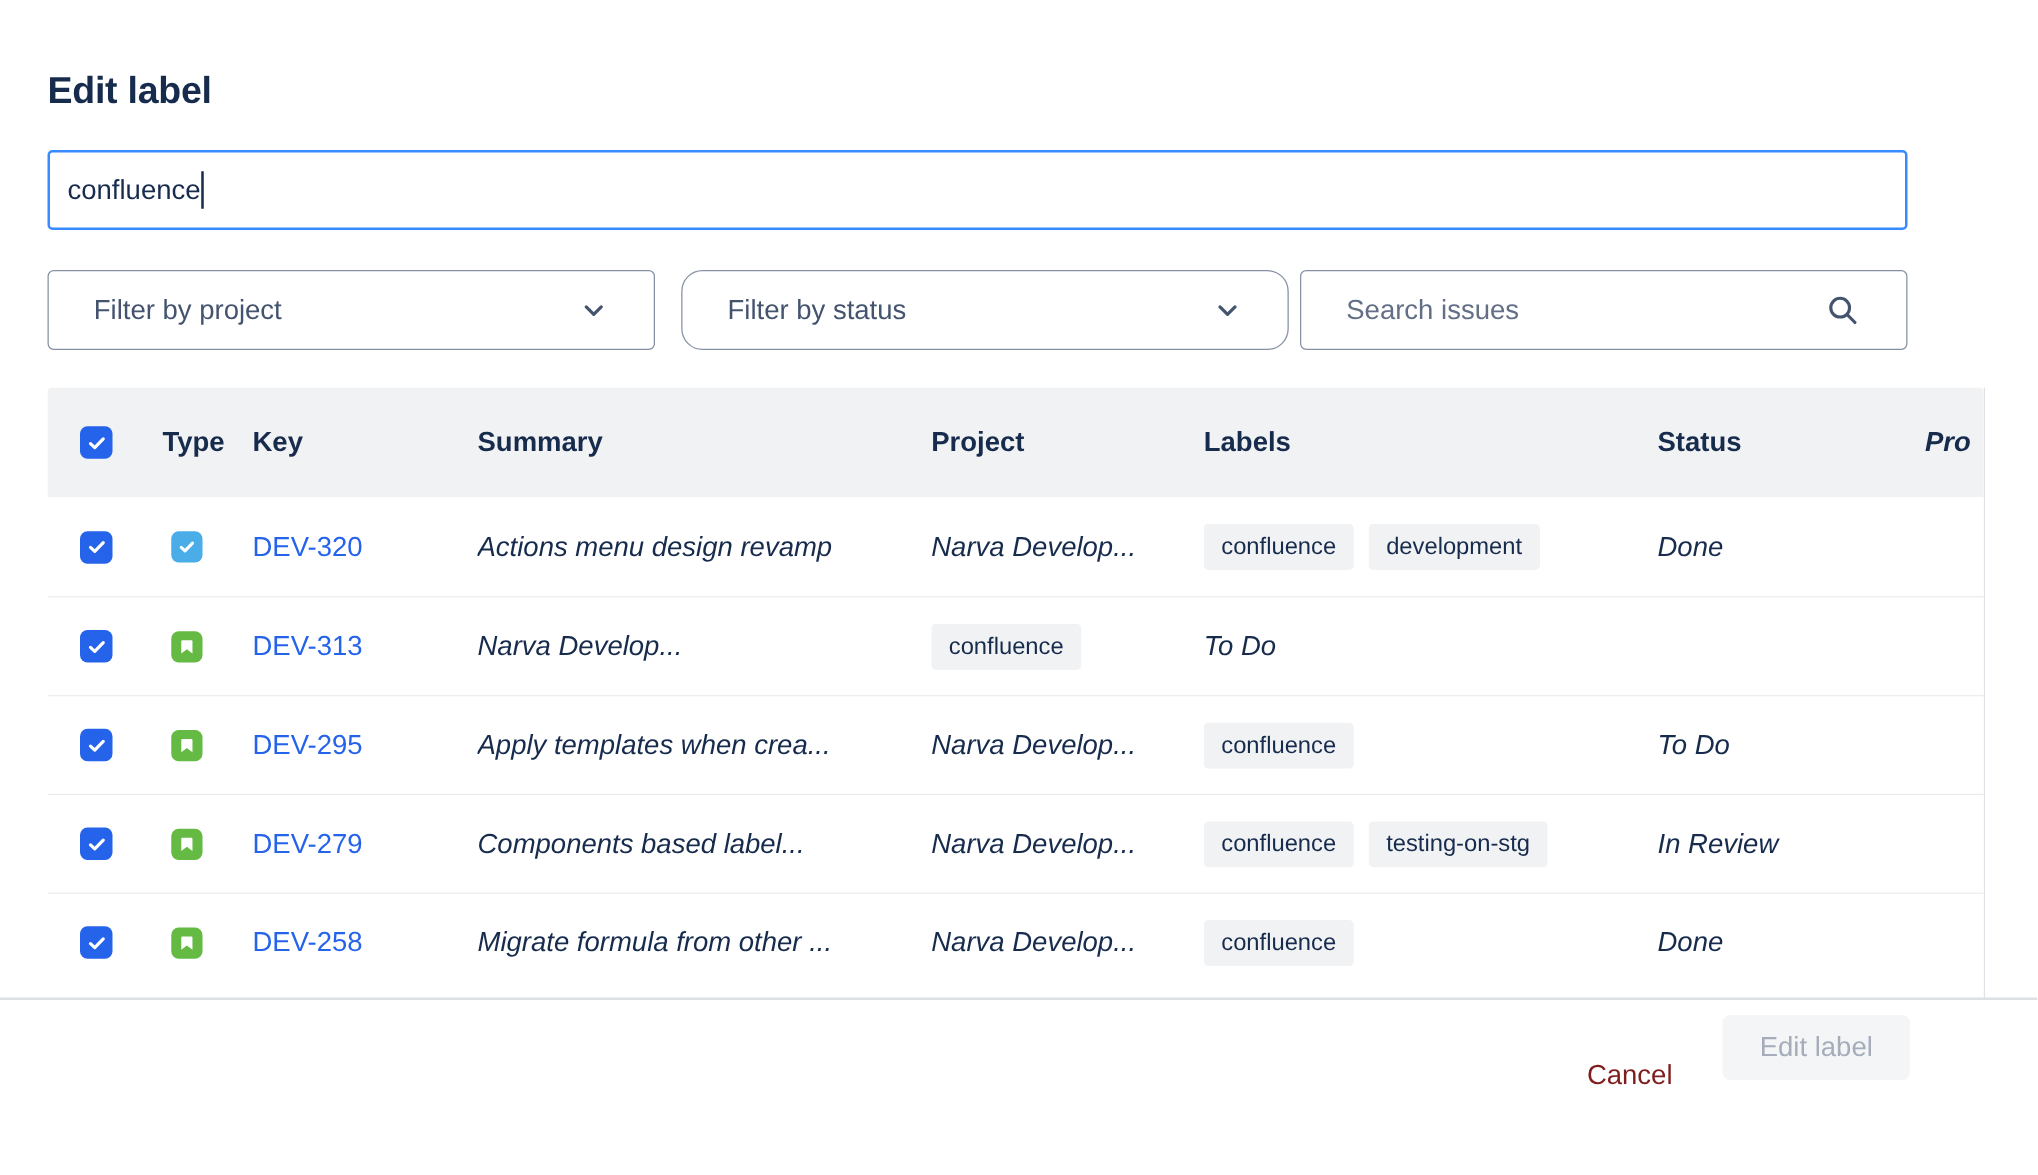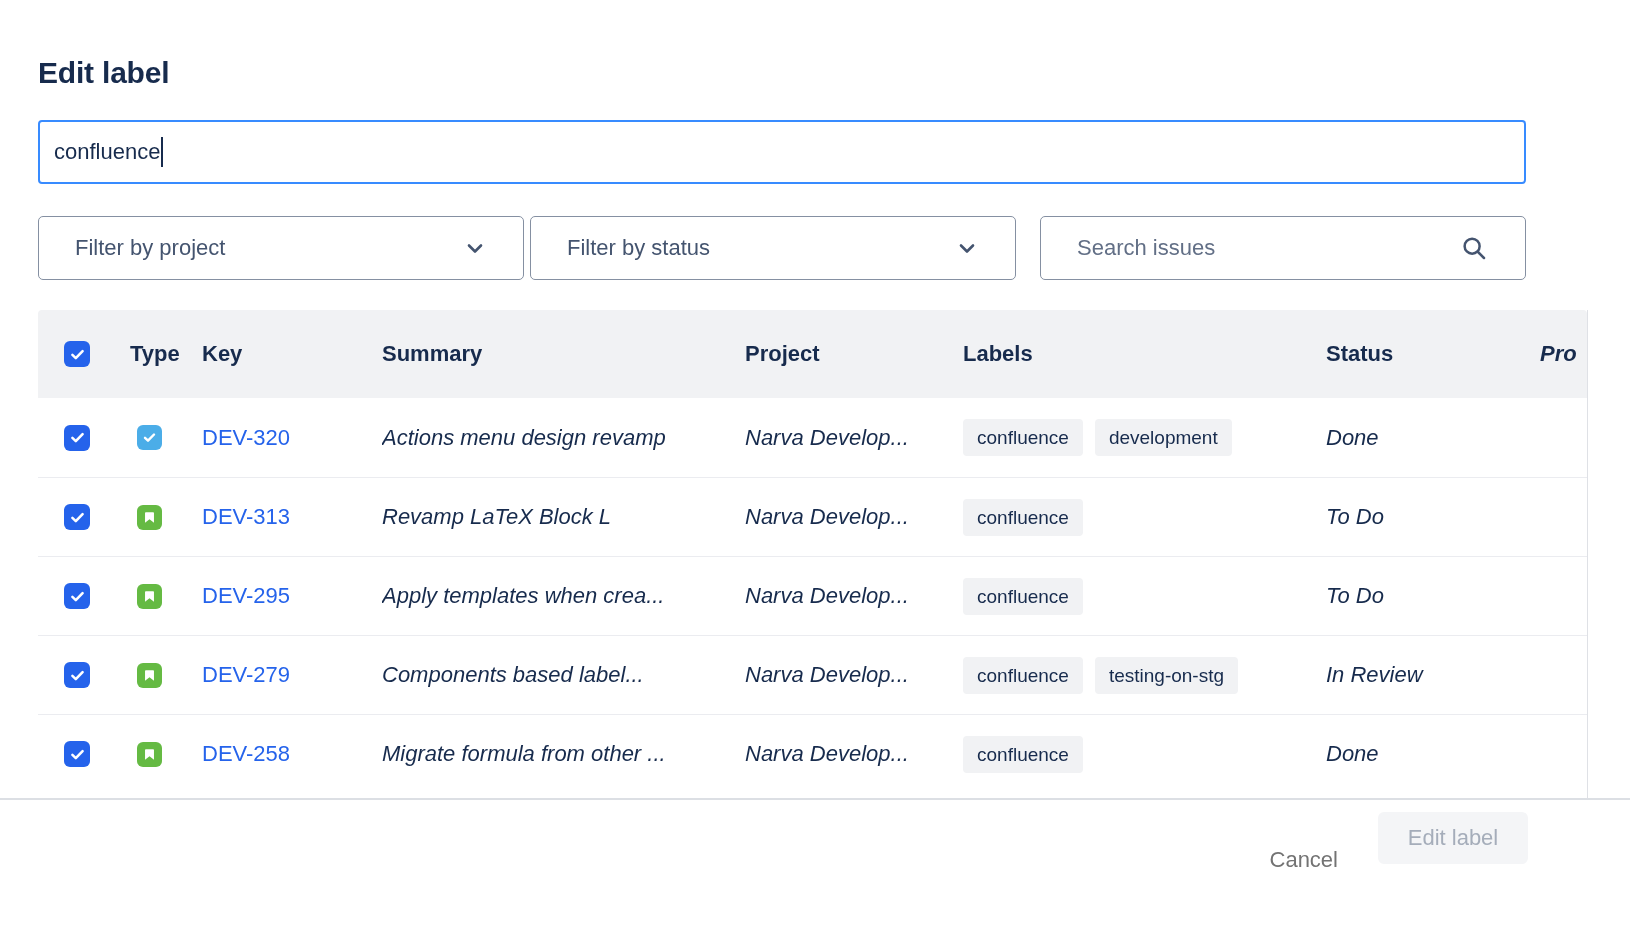--- a/index.html
+++ b/index.html
@@ -32,21 +32,21 @@
   }
 
   
   .select-box, .search-box {
     position: absolute; top: 216px; height: 64px; width: 486px;
     border: 1px solid #8590A2; border-radius: 5px; background: #fff;
     display: flex; align-items: center; justify-content: space-between;
     padding: 0 36px; font-size: 22px; color: #44546F;
   }
   .select-project { left: 38px; }
-  .select-status  { left: 530px; }
+  .select-status  { left: 545px; border-radius: 17px; }
   .search-box     { left: 1040px; }
   .search-box input {
     border: none; outline: none; flex: 1; height: 100%;
     font-size: 22px; font-family: inherit; color: #c2410c; background: transparent;
     padding: 0;
   }
   .search-box input::placeholder { color: #626F86; opacity: 1; }
   .icon-svg { flex: none; display: block; }
 
   
@@ -100,21 +100,21 @@
     width: 1630px; height: 2px; background: #DCDFE4;
   }
 
   
   .footer {
     position: absolute; right: 102px; top: 812px; height: 52px;
     display: flex; align-items: center; gap: 34px;
   }
   .btn { font-family: inherit; font-size: 22px; border: none; cursor: pointer; }
   .btn-subtle {
-    background: transparent; color: #737373; font-weight: 500; padding: 0 6px; margin-top: 43px;
+    background: transparent; color: #7f1d1d; font-weight: 500; padding: 0 6px; margin-top: 43px;
   }
   .btn-disabled {
     width: 150px; height: 52px; border-radius: 6px;
     background: #F4F5F7; color: #A5ADBA; font-weight: 500;
     cursor: default;
   }
 </style>
 </head>
 <body>
 
@@ -206,21 +206,20 @@
       </div>
       <div>
         <div class="type-icon story">
 
           <svg class="glyph glyph-story" width="13" height="13" viewBox="0 0 16 16" fill="#ffffff">
                 <path d="M3.5 1.5 h9 a1 1 0 0 1 1 1 v12 l-5.5 -4.2 l-5.5 4.2 v-12 a1 1 0 0 1 1 -1 z"></path>
               </svg>
         </div>
       </div>
       <div><a class="key-link">DEV-313</a></div>
-      <div class="cell-text">Revamp LaTeX Block L</div>
       <div class="cell-text">Narva Develop...</div>
       <div class="cell-labels">
             <span class="pill">confluence</span>
           </div>
       <div class="cell-text">To Do</div>
       <div></div>
     </div>
 
     <div class="grid-row trow">
       <div class="cell-check">

